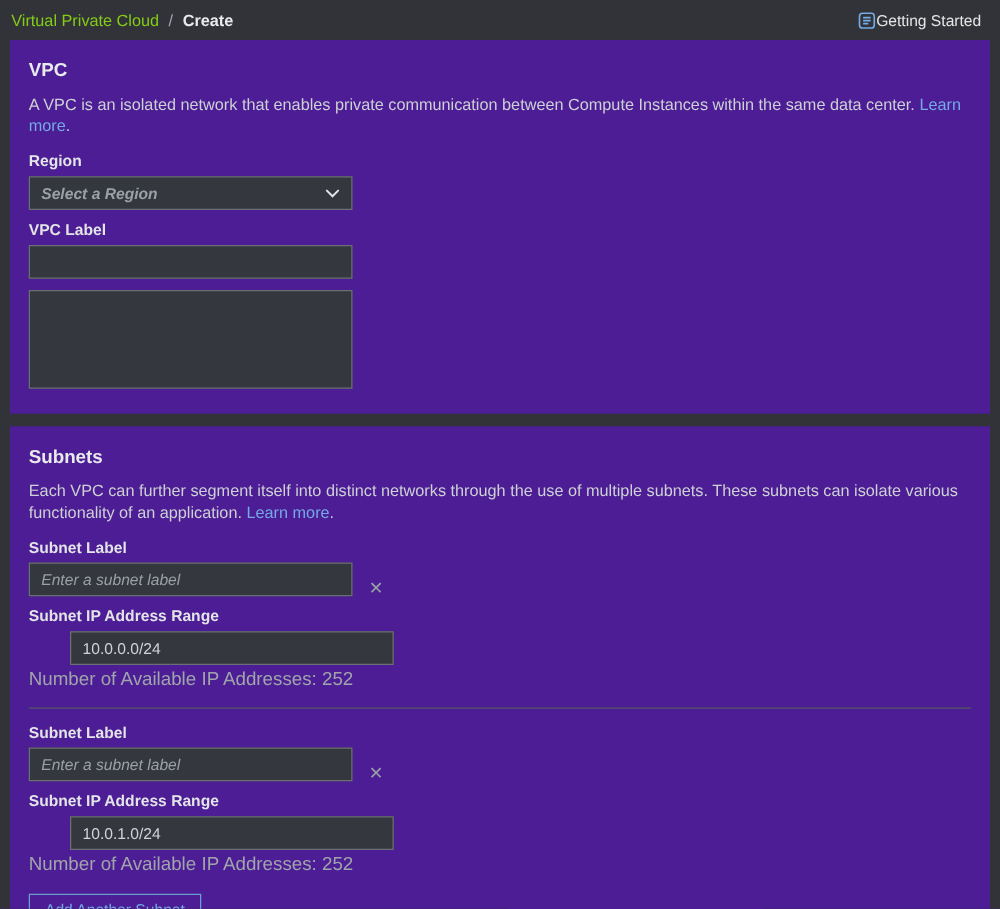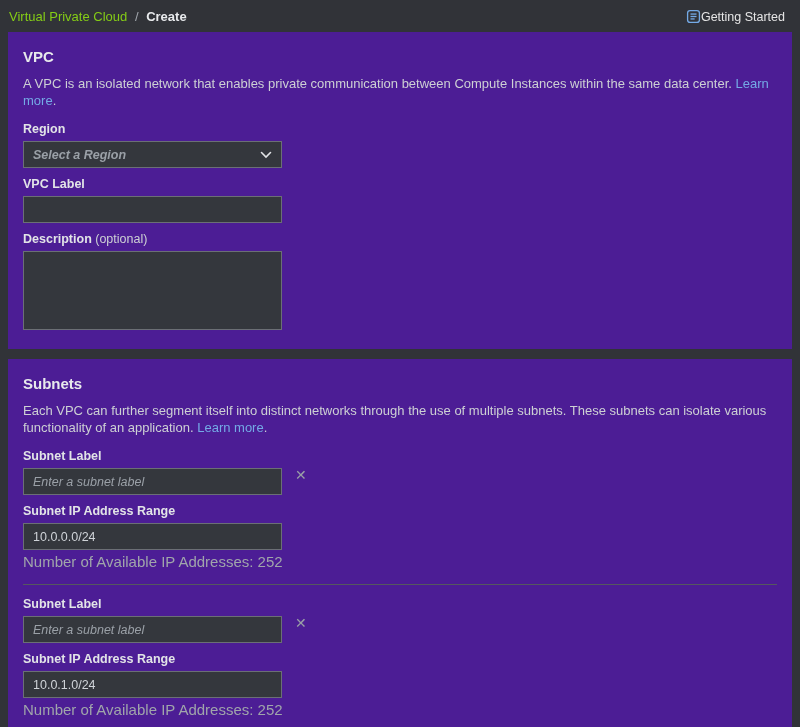--- a/index.html
+++ b/index.html
@@ -57,37 +57,37 @@
   .select {
     display: flex; align-items: center; justify-content: space-between;
     cursor: pointer; margin-bottom: 9px;
   }
   .select .placeholder { color: #9aa0a7; font-style: italic; font-weight: bold; }
   .field-wrap { margin-bottom: 9px; }
   textarea.field-area {
     height: 79px; resize: none; padding: 6px 9px; margin: 0;
   }
   
-  .input-row { display: flex; align-items: flex-start; margin-bottom: 9px; }
+  .input-row { display: flex; align-items: flex-end; margin-bottom: 9px; }
   .close-x {
     margin-left: 13px; color: #9aa0a6; font-size: 14px; line-height: 14px;
     cursor: pointer; user-select: none;
   }
   .helper { font-size: 15px; color: #a0a5ab; margin: 3px 0 0 0; }
   .subnet-divider { border: none; border-top: 1px solid #55585e; margin: 14px 0 12px 0; }
   .btn-outline {
     display: inline-block; margin-top: 15px;
     background: transparent;
     border: 1px solid #6a9fd0;
     color: #74aae6;
     font-size: 12.5px; font-family: "Liberation Sans", sans-serif;
     padding: 5px 12px; cursor: pointer;
   }
   .icon-svg { display: block; }
-  .mb-ip { margin-bottom: 2px; }
+  .mb-ip { margin-bottom: 2px; margin-left: 33px; }
 </style>
 </head>
 <body>
 
 <div class="topbar">
   <div class="breadcrumb">
     <span class="crumb-link">Virtual Private Cloud</span>
     <span class="sep">/</span>
     <span class="current">Create</span>
   </div>
@@ -119,22 +119,20 @@
           <polyline points="1.5,1.5 6,6 10.5,1.5"></polyline>
         </svg>
       </span>
     </div>
 
     <label class="field-label">VPC Label</label>
     <div class="field-wrap">
       <input class="field" type="text" value="" style="">
     </div>
 
-    <label class="field-label"><span>Description</span>
-      <span class="optional">(optional)</span></label>
     <textarea class="field-area" value="" style=""></textarea>
   </section>
 
   <section class="card card-subnets">
     <h2 class="card-title">Subnets</h2>
     <p class="section-desc"><span>Each VPC can further segment itself into distinct networks through the use of multiple subnets. These subnets can isolate various functionality of an application.</span>
       <span class="link">Learn more</span><span>.</span></p>
 
     
     <div>

